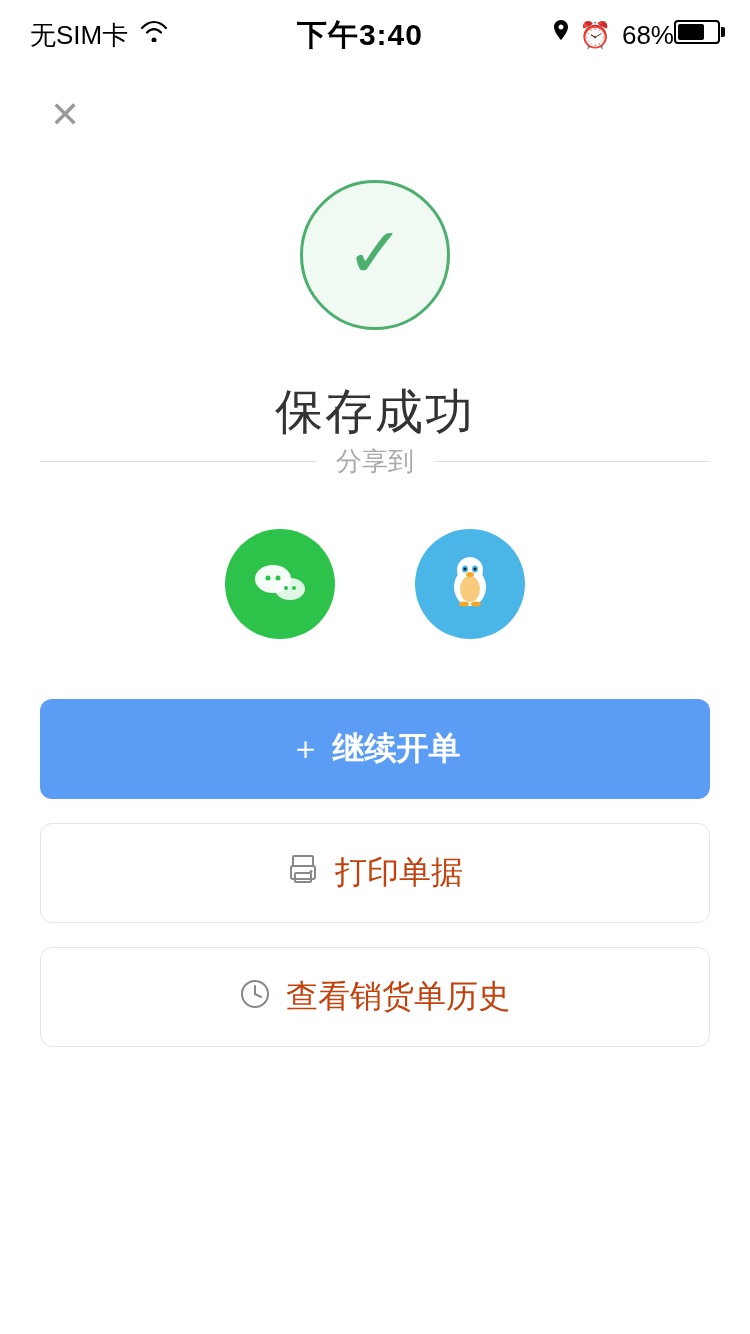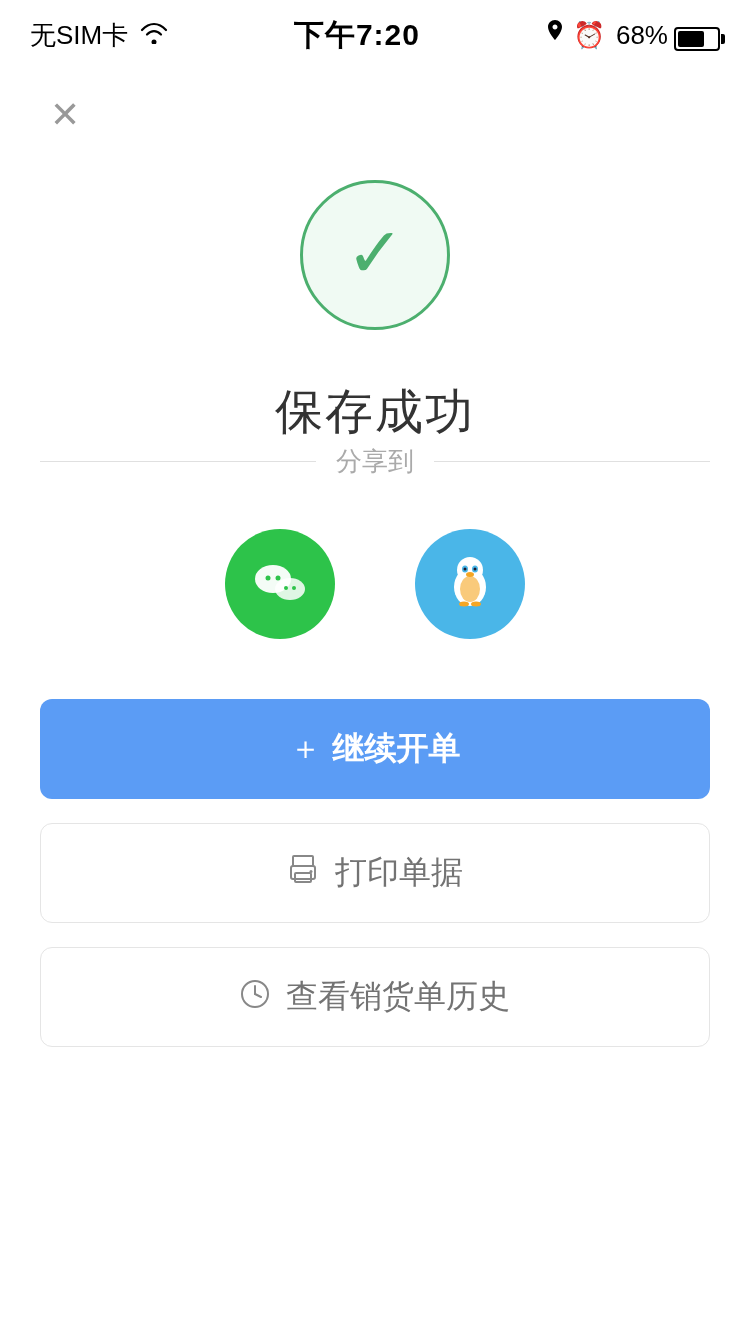--- a/index.html
+++ b/index.html
@@ -20,21 +20,21 @@
       height: 70px;
       display: flex;
       align-items: center;
       justify-content: space-between;
       padding: 0 30px;
       background: #ffffff;
     }
 
     .status-left {
       display: flex;
-      align-items: center;
+      align-items: flex-start;
       gap: 12px;
       font-size: 26px;
       color: #000;
       font-weight: 500;
     }
 
     .status-center {
       font-size: 30px;
       font-weight: 600;
       color: #000;
@@ -45,22 +45,21 @@
       display: flex;
       align-items: center;
       gap: 10px;
       font-size: 26px;
       color: #000;
       font-weight: 500;
     }
 
     .battery-container {
       display: flex;
-      align-items: flex-end;
-      gap: 6px;
+      align-items: flex-start;
     }
 
     .battery-icon {
       width: 46px;
       height: 24px;
       border: 2px solid #000;
       border-radius: 4px;
       position: relative;
       display: flex;
       align-items: center;
@@ -219,21 +218,21 @@
       outline: none;
     }
 
     .btn-primary {
       background: #5b9cf5;
       color: #fff;
     }
 
     .btn-secondary {
       background: #fff;
-      color: #737373;
+      color: #c2410c;
       border: 1.5px solid #e5e5e5;
     }
 
     .btn-icon {
       font-size: 30px;
     }
 
     
     .icon-plus { font-size: 32px; font-weight: 300; }
     .icon-printer { font-size: 28px; }
@@ -247,21 +246,21 @@
   <div class="status-left">
     <span>无SIM卡</span>
     <span>
       <svg width="28" height="22" viewBox="0 0 28 22" fill="none">
         <path d="M14 17.5a2.5 2.5 0 100 5 2.5 2.5 0 000-5z" fill="#000"></path>
         <path d="M7 12.5C9 10.5 11.4 9.2 14 9.2s5 1.3 7 3.3" stroke="#000" stroke-width="2.2" fill="none" stroke-linecap="round"></path>
         <path d="M2 8C5.5 4.2 9.5 2 14 2s8.5 2.2 12 6" stroke="#000" stroke-width="2.2" fill="none" stroke-linecap="round"></path>
       </svg>
     </span>
   </div>
-  <div class="status-center">下午7:20</div>
+  <div class="status-center">下午3:40</div>
   <div class="status-right">
     <span>
       <svg width="18" height="24" viewBox="0 0 18 24" fill="none">
         <path d="M9 0C5.13 0 2 3.13 2 7c0 5.25 7 13 7 13s7-7.75 7-13c0-3.87-3.13-7-7-7zm0 9.5C7.62 9.5 6.5 8.38 6.5 7S7.62 4.5 9 4.5 11.5 5.62 11.5 7 10.38 9.5 9 9.5z" fill="#000"></path>
       </svg>
     </span>
     <span>⏰</span>
     <div class="battery-container">
       <span>68%</span>
       <div class="battery-icon">

